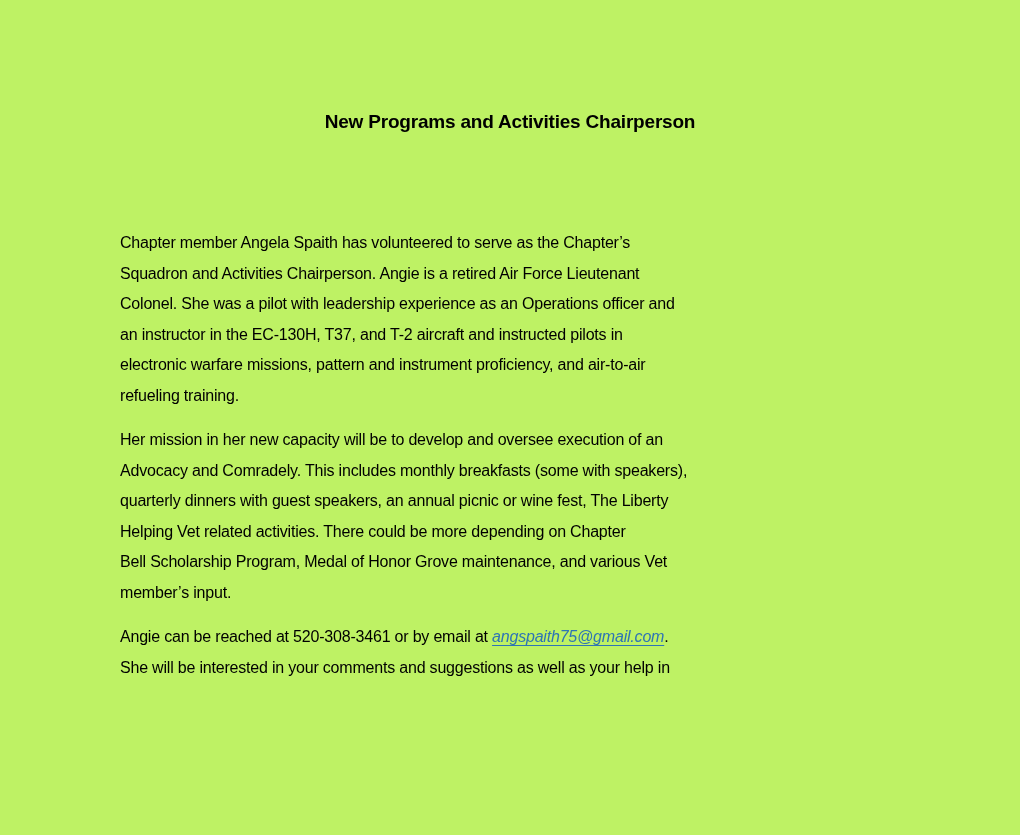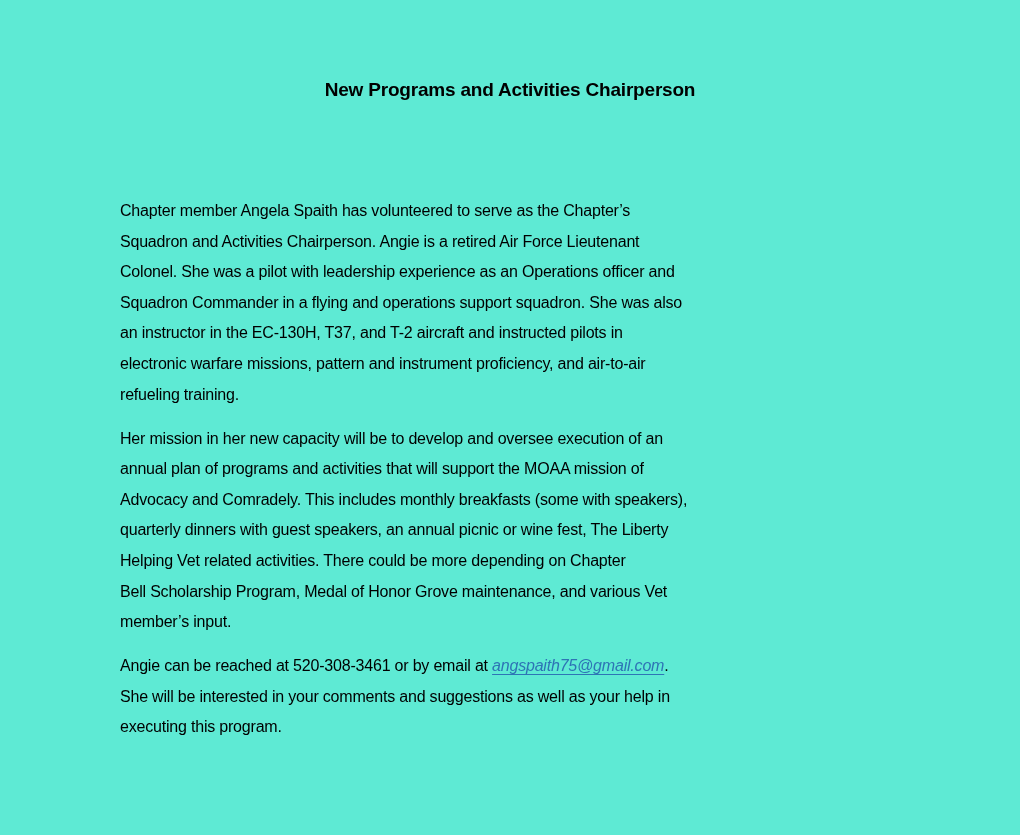--- a/index.html
+++ b/index.html
@@ -4,27 +4,27 @@
 <style>
   html, body {
     margin: 0;
     padding: 0;
     background: #ffffff;
   }
   .page {
     position: relative;
     width: 1020px;
     height: 835px;
-    background: #5eead4;
+    background: #bef264;
     overflow: hidden;
     font-family: "Liberation Sans", "DejaVu Sans", sans-serif;
     color: #000000;
     letter-spacing: -0.2px;
     box-sizing: border-box;
-    padding-top: 76px;
+    padding-top: 108px;
   }
   .title {
     margin: 0;
     font-size: 19px;
     font-weight: 700;
     line-height: 28px;
     text-align: center;
     color: #000000;
   }
   .body-text {
@@ -56,36 +56,33 @@
 <div class="page">
 
   <h1 class="title">New Programs and Activities Chairperson</h1>
 
   <div class="body-text">
 
     <p class="para">
       <span class="line">Chapter member Angela Spaith has volunteered to serve as the Chapter’s</span>
       <span class="line">Squadron and Activities Chairperson. Angie is a retired Air Force Lieutenant</span>
       <span class="line">Colonel. She was a pilot with leadership experience as an Operations officer and</span>
-      <span class="line">Squadron Commander in a flying and operations support squadron. She was also</span>
       <span class="line">an instructor in the EC-130H, T37, and T-2 aircraft and instructed pilots in</span>
       <span class="line">electronic warfare missions, pattern and instrument proficiency, and air-to-air</span>
       <span class="line">refueling training.</span>
     </p>
 
     <p class="para">
       <span class="line">Her mission in her new capacity will be to develop and oversee execution of an</span>
-      <span class="line">annual plan of programs and activities that will support the MOAA mission of</span>
       <span class="line">Advocacy and Comradely. This includes monthly breakfasts (some with speakers),</span>
       <span class="line">quarterly dinners with guest speakers, an annual picnic or wine fest, The Liberty</span>
       <span class="line">Helping Vet related activities. There could be more depending on Chapter</span>
       <span class="line">Bell Scholarship Program, Medal of Honor Grove maintenance, and various Vet</span>
       <span class="line">member’s input.</span>
     </p>
 
     <p class="para">
       <span class="line"><span>Angie can be reached at 520-308-3461 or by email at </span><a href="#" class="email-link">angspaith75@gmail.com</a><span>.</span></span>
       <span class="line">She will be interested in your comments and suggestions as well as your help in</span>
-      <span class="line">executing this program.</span>
     </p>
 
   </div>
 </div>
 
 </body></html>

